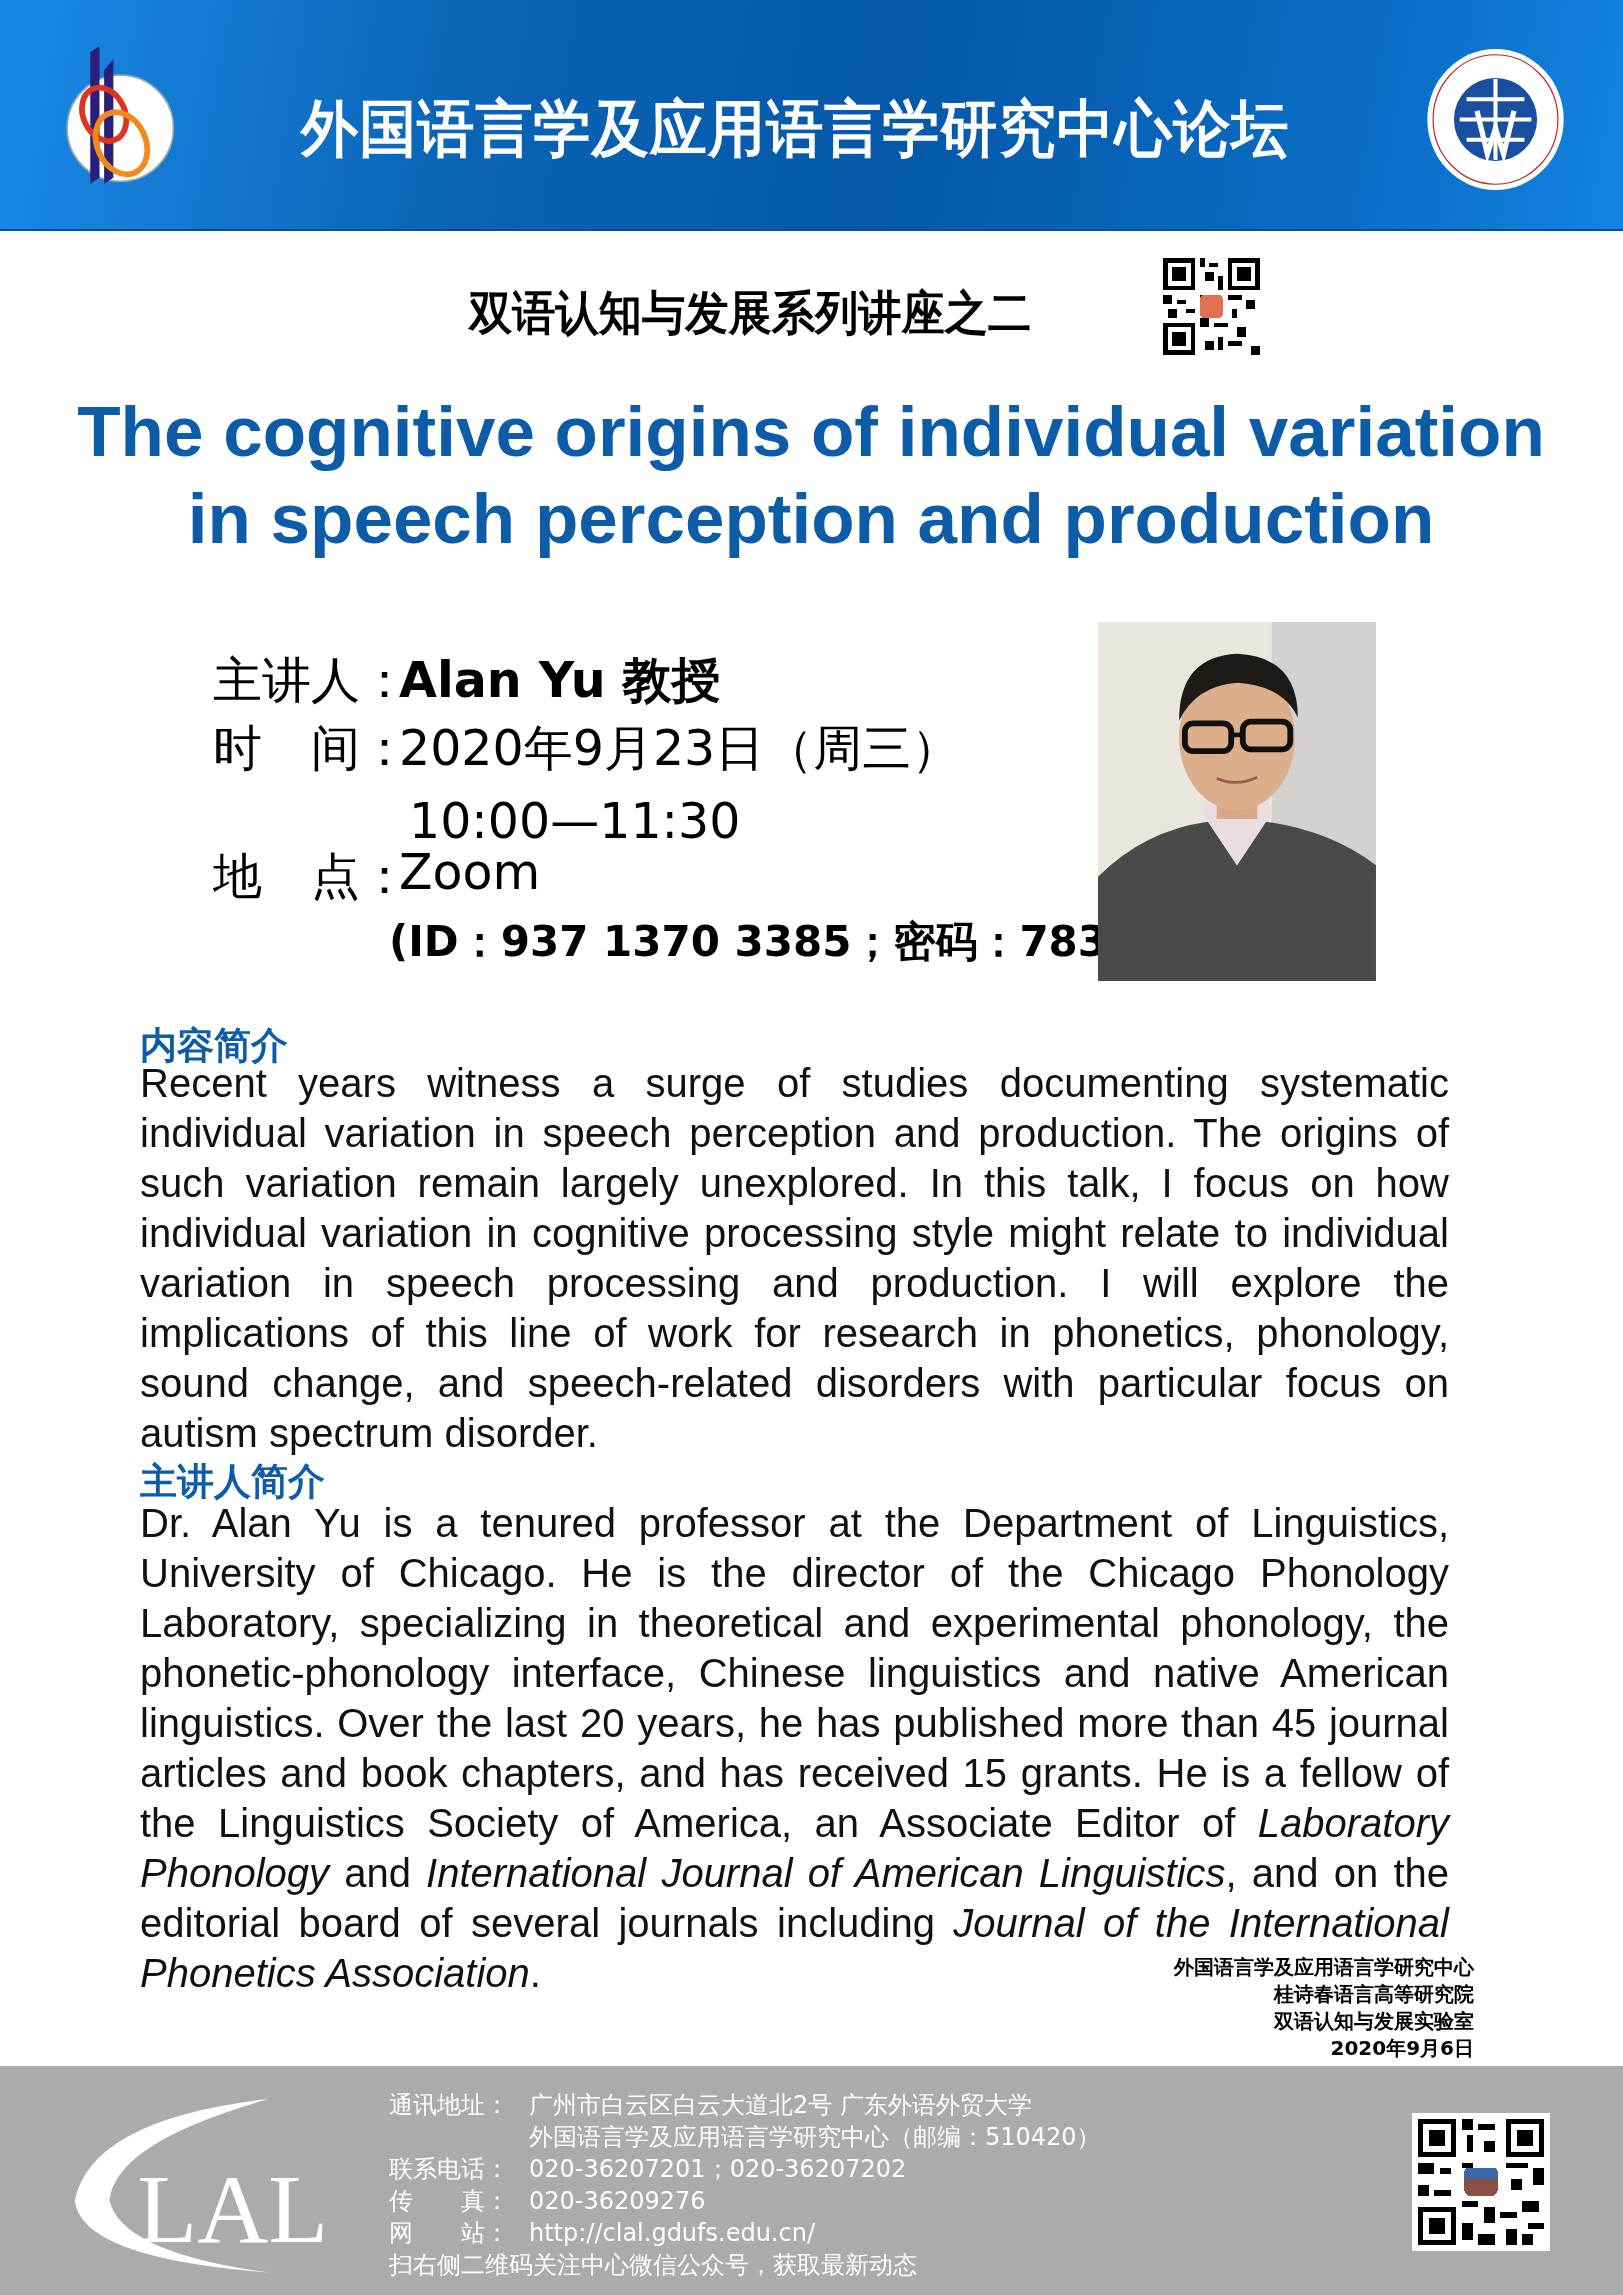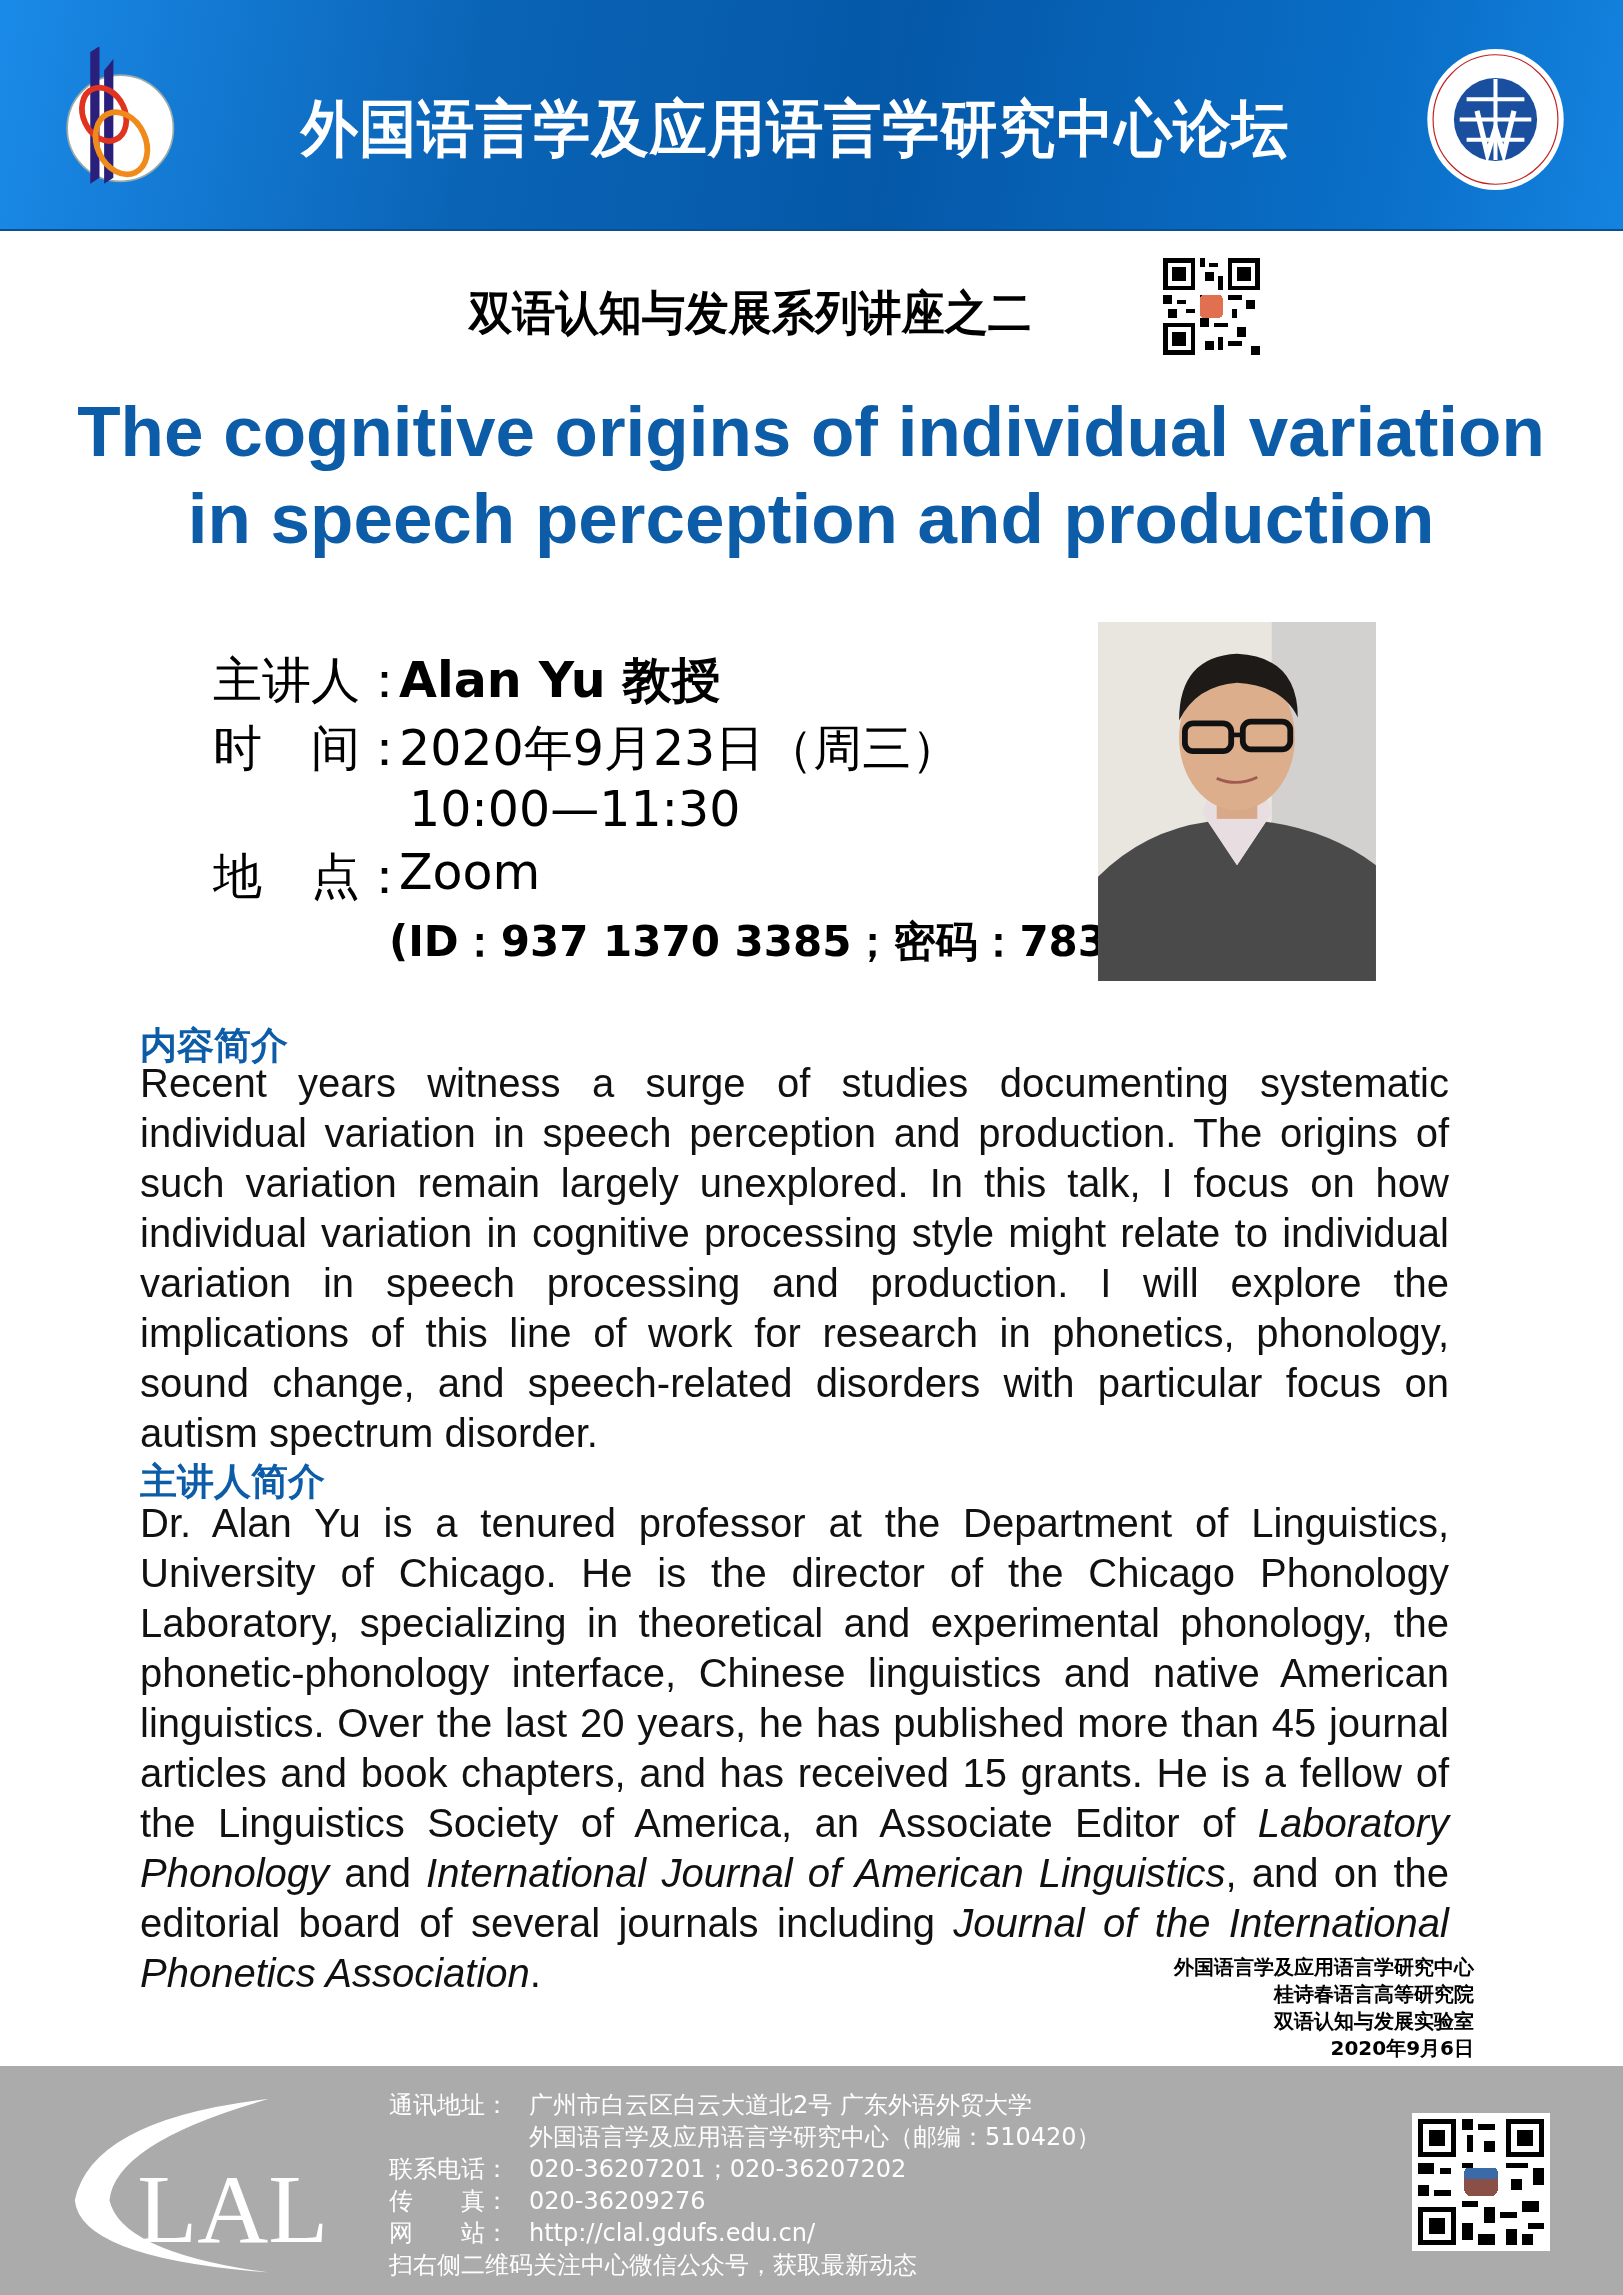--- a/index.html
+++ b/index.html
@@ -124,21 +124,21 @@
 <div class="info">
   <div class="info-row" style="top:0;">
     <span class="info-label">主讲人：</span>
     <span class="info-value info-bold">Alan Yu 教授</span>
   </div>
   <div class="info-row" style="top:68px;">
     <span class="info-label">时　间：</span>
     <span class="info-value">2020年9月23日（周三）</span>
   </div>
   <div class="info-row" style="top:133px;">
-    <span class="info-value" style="left:196px;">10:00—11:30</span>
+    <span class="info-value" style="left:196px;margin-top:12px;">10:00—11:30</span>
   </div>
   <div class="info-row" style="top:196px;">
     <span class="info-label">地　点：</span>
     <span class="info-value">Zoom</span>
   </div>
   <div class="zoom-id">(ID：937 1370 3385；密码：783481）</div>
 </div>
 
 <svg class="photo" viewBox="0 0 480 620">
   <rect width="480" height="620" fill="#e9e6e0"></rect>

